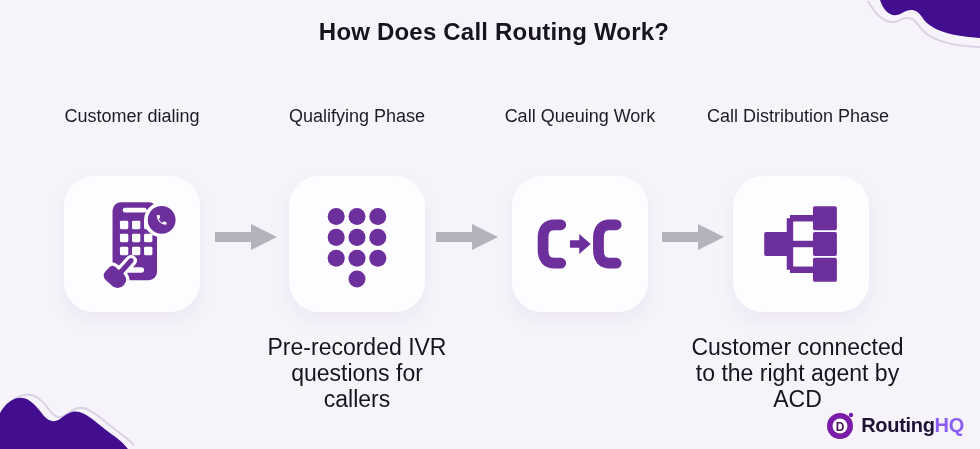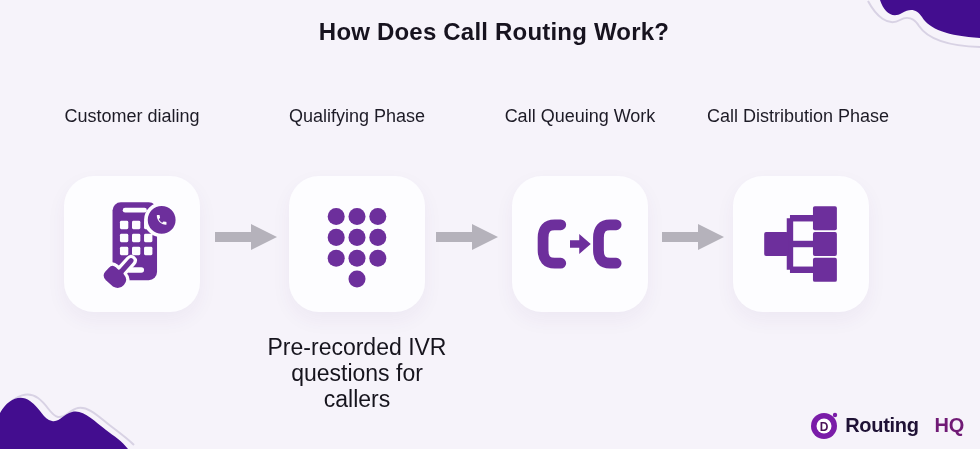--- a/index.html
+++ b/index.html
@@ -78,21 +78,21 @@
     right: 16px; bottom: 9px;
     display: flex; align-items: center; gap: 6px;
   }
   .brand-text {
     font-size: 20px;
     font-weight: bold;
     letter-spacing: -0.3px;
     white-space: nowrap;
   }
   .brand-text .dark { color: #1f1235; }
-  .brand-text .accent { color: #701a75; padding-left: 16px; }
+  .brand-text .accent { color: #8b5cf6; }
 </style>
 </head>
 <body>
 
 <div class="stage">
 
   <svg class="blob top-right" width="150" height="70" viewBox="0 0 150 70">
     <path d="M38 1 C46 16 58 27 70 20 C77 16 84 18 89 26 C97 38 116 46 150 47" fill="none" stroke="#d8d2e4" stroke-width="2"></path>
     <path d="M50 0 C54 12 62 19 72 13 C80 8 87 9 92 17 C99 29 118 36 150 38 L150 0 Z" fill="#430d8f"></path>
   </svg>
@@ -178,20 +178,21 @@
     <path d="M0 10 H36 V2 L62 15 L36 28 V20 H0 Z" fill="#b5b2bb"></path>
   </svg>
   <svg class="flow-arrow a2" viewBox="0 0 62 30">
     <path d="M0 10 H36 V2 L62 15 L36 28 V20 H0 Z" fill="#b5b2bb"></path>
   </svg>
   <svg class="flow-arrow a3" viewBox="0 0 62 30">
     <path d="M0 10 H36 V2 L62 15 L36 28 V20 H0 Z" fill="#b5b2bb"></path>
   </svg>
 
   <div class="caption c2">Pre-recorded IVR questions for callers</div>
+  <div class="caption c4">Customer connected to the right agent by ACD</div>
 
   <div class="brand">
     <svg width="29" height="29" viewBox="0 0 29 29">
       <circle cx="14" cy="15" r="13" fill="#7a1ca8"></circle>
       <circle cx="25" cy="4" r="2.2" fill="#7a1ca8"></circle>
       <circle cx="14" cy="15" r="7.5" fill="#ffffff"></circle>
       <text x="14" y="19.5" text-anchor="middle" font-family="Liberation Sans, sans-serif" font-size="12" font-weight="bold" fill="#4a1458">D</text>
     </svg>
     <div class="brand-text">
       <span class="dark">Routing</span><span class="accent">HQ</span>

